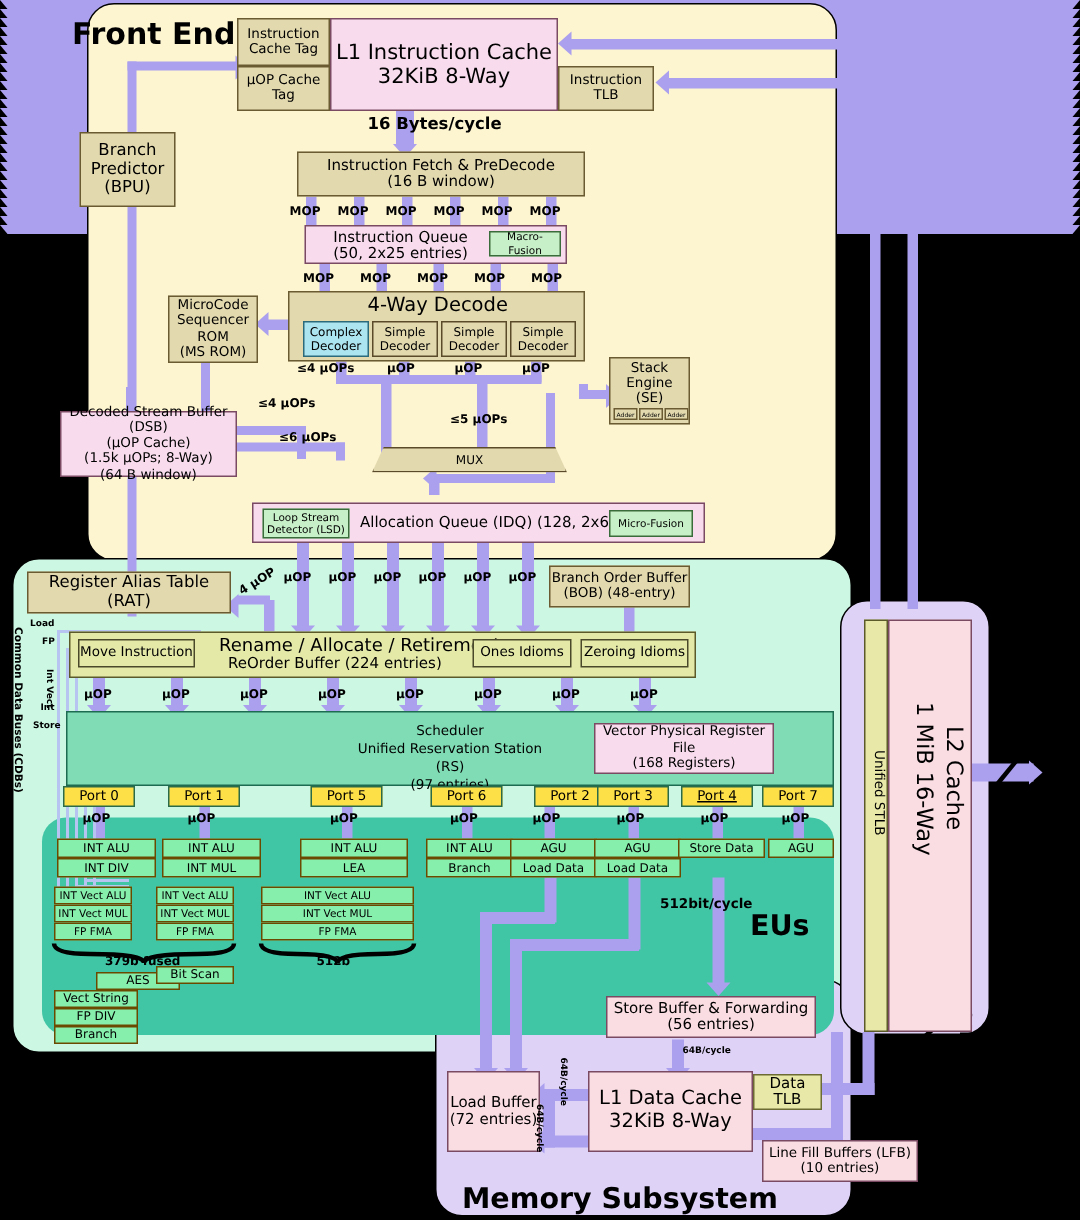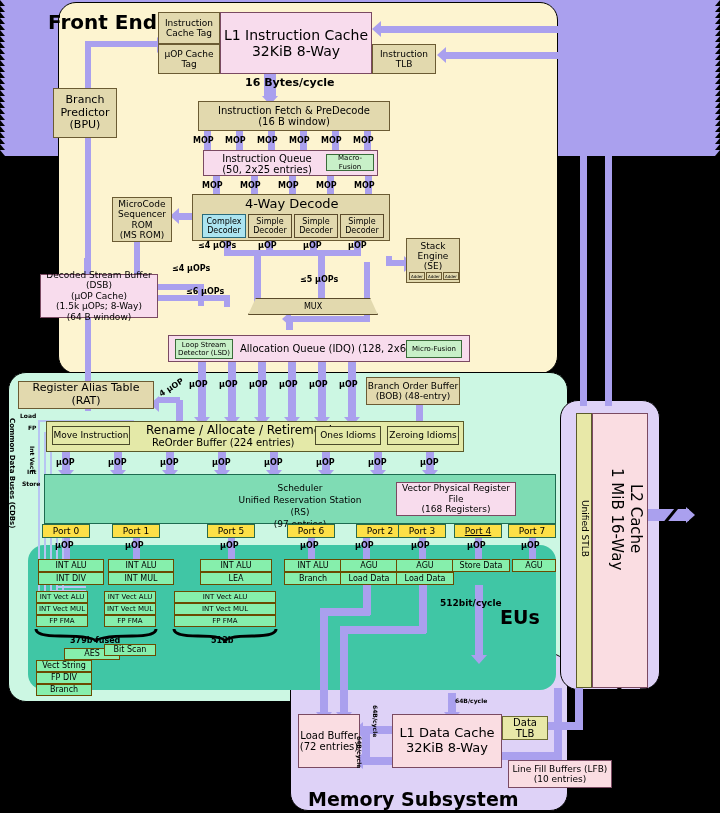--- a/index.html
+++ b/index.html
@@ -446,20 +446,22 @@
   <div class="lbl lbl-sm" style="left:211px;top:636px;font-size:8px;">512b</div>
 
   <div class="box gold" style="left:36px;top:648px;width:56px;height:12px;font-size:8px;margin-left:28px;">AES</div>
   <div class="box gold" style="left:36px;top:660px;width:56px;height:12px;font-size:8px;">Vect String</div>
   <div class="box gold" style="left:36px;top:672px;width:56px;height:12px;font-size:8px;">FP DIV</div>
   <div class="box gold" style="left:36px;top:684px;width:56px;height:12px;font-size:8px;">Branch</div>
   <div class="box gold" style="left:104px;top:644px;width:52px;height:12px;font-size:8px;">Bit Scan</div>
 
   <div class="lbl lbl-sm" style="left:440px;top:598px;font-size:9px;">512bit/cycle</div>
 
+  <div class="box pink2" style="left:404px;top:664px;width:140px;height:28px;white-space:pre-line;font-size:10px;">Store Buffer &amp; Forwarding
+(56 entries)</div>
   <div class="lbl lbl-sm" style="left:455px;top:697px;font-size:6px;">64B/cycle</div>
 
   <div class="box pink2" style="left:298px;top:714px;width:62px;height:54px;white-space:pre-line;font-size:10px;">Load Buffer
 (72 entries)</div>
 
   <div class="box pink2" style="left:392px;top:714px;width:110px;height:54px;white-space:pre-line;font-size:13px;">L1 Data Cache
 32KiB 8-Way</div>
 
   <div class="box khaki" style="left:502px;top:716px;width:46px;height:24px;font-size:10px;">Data TLB</div>
 

